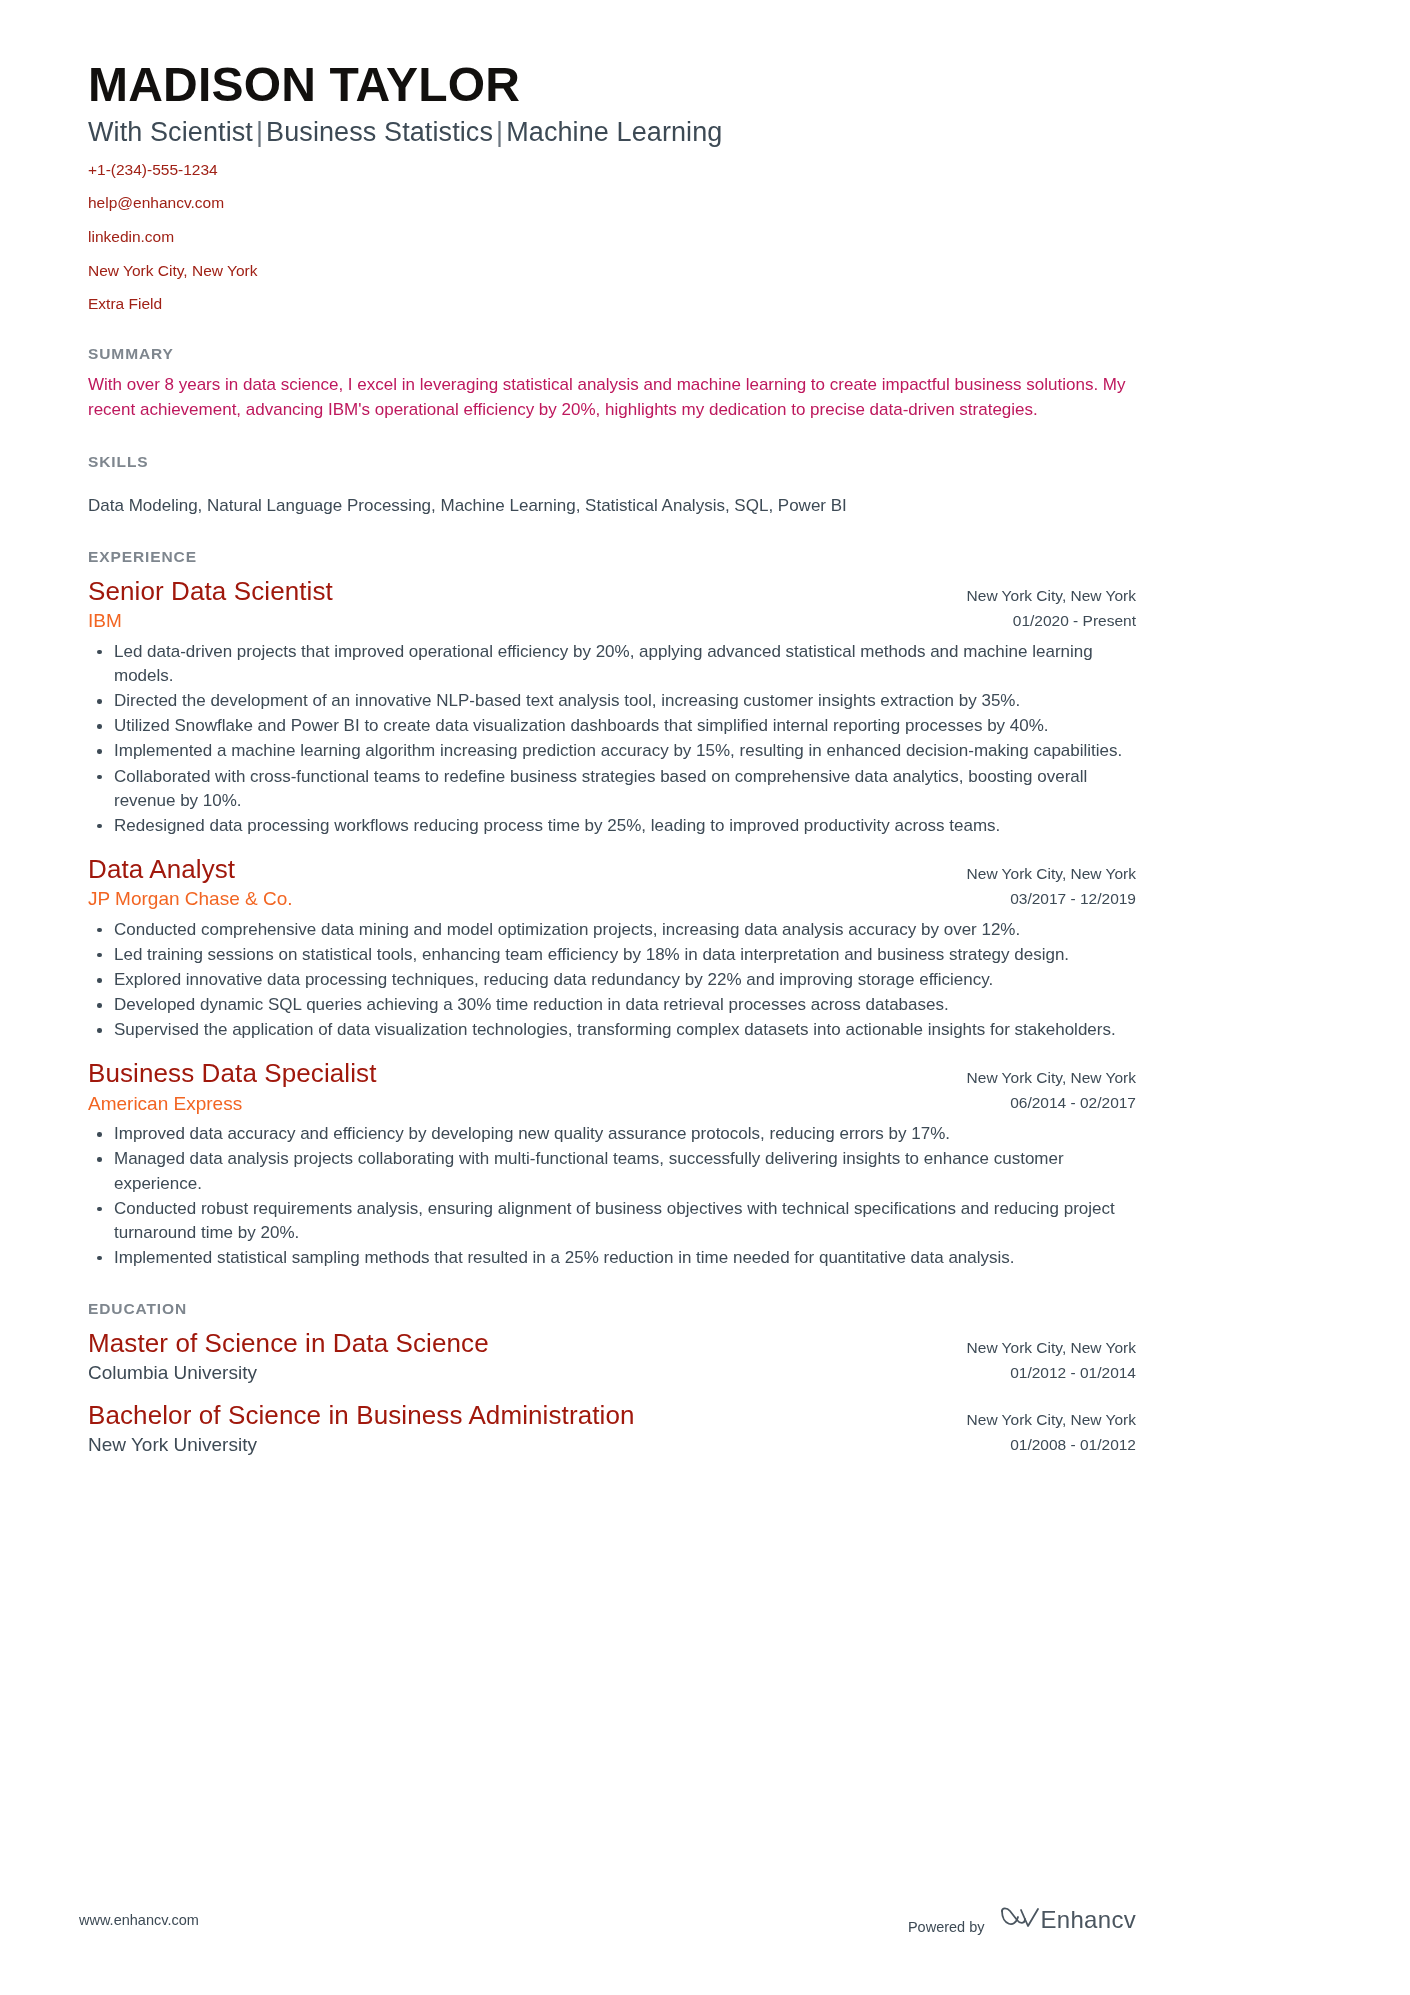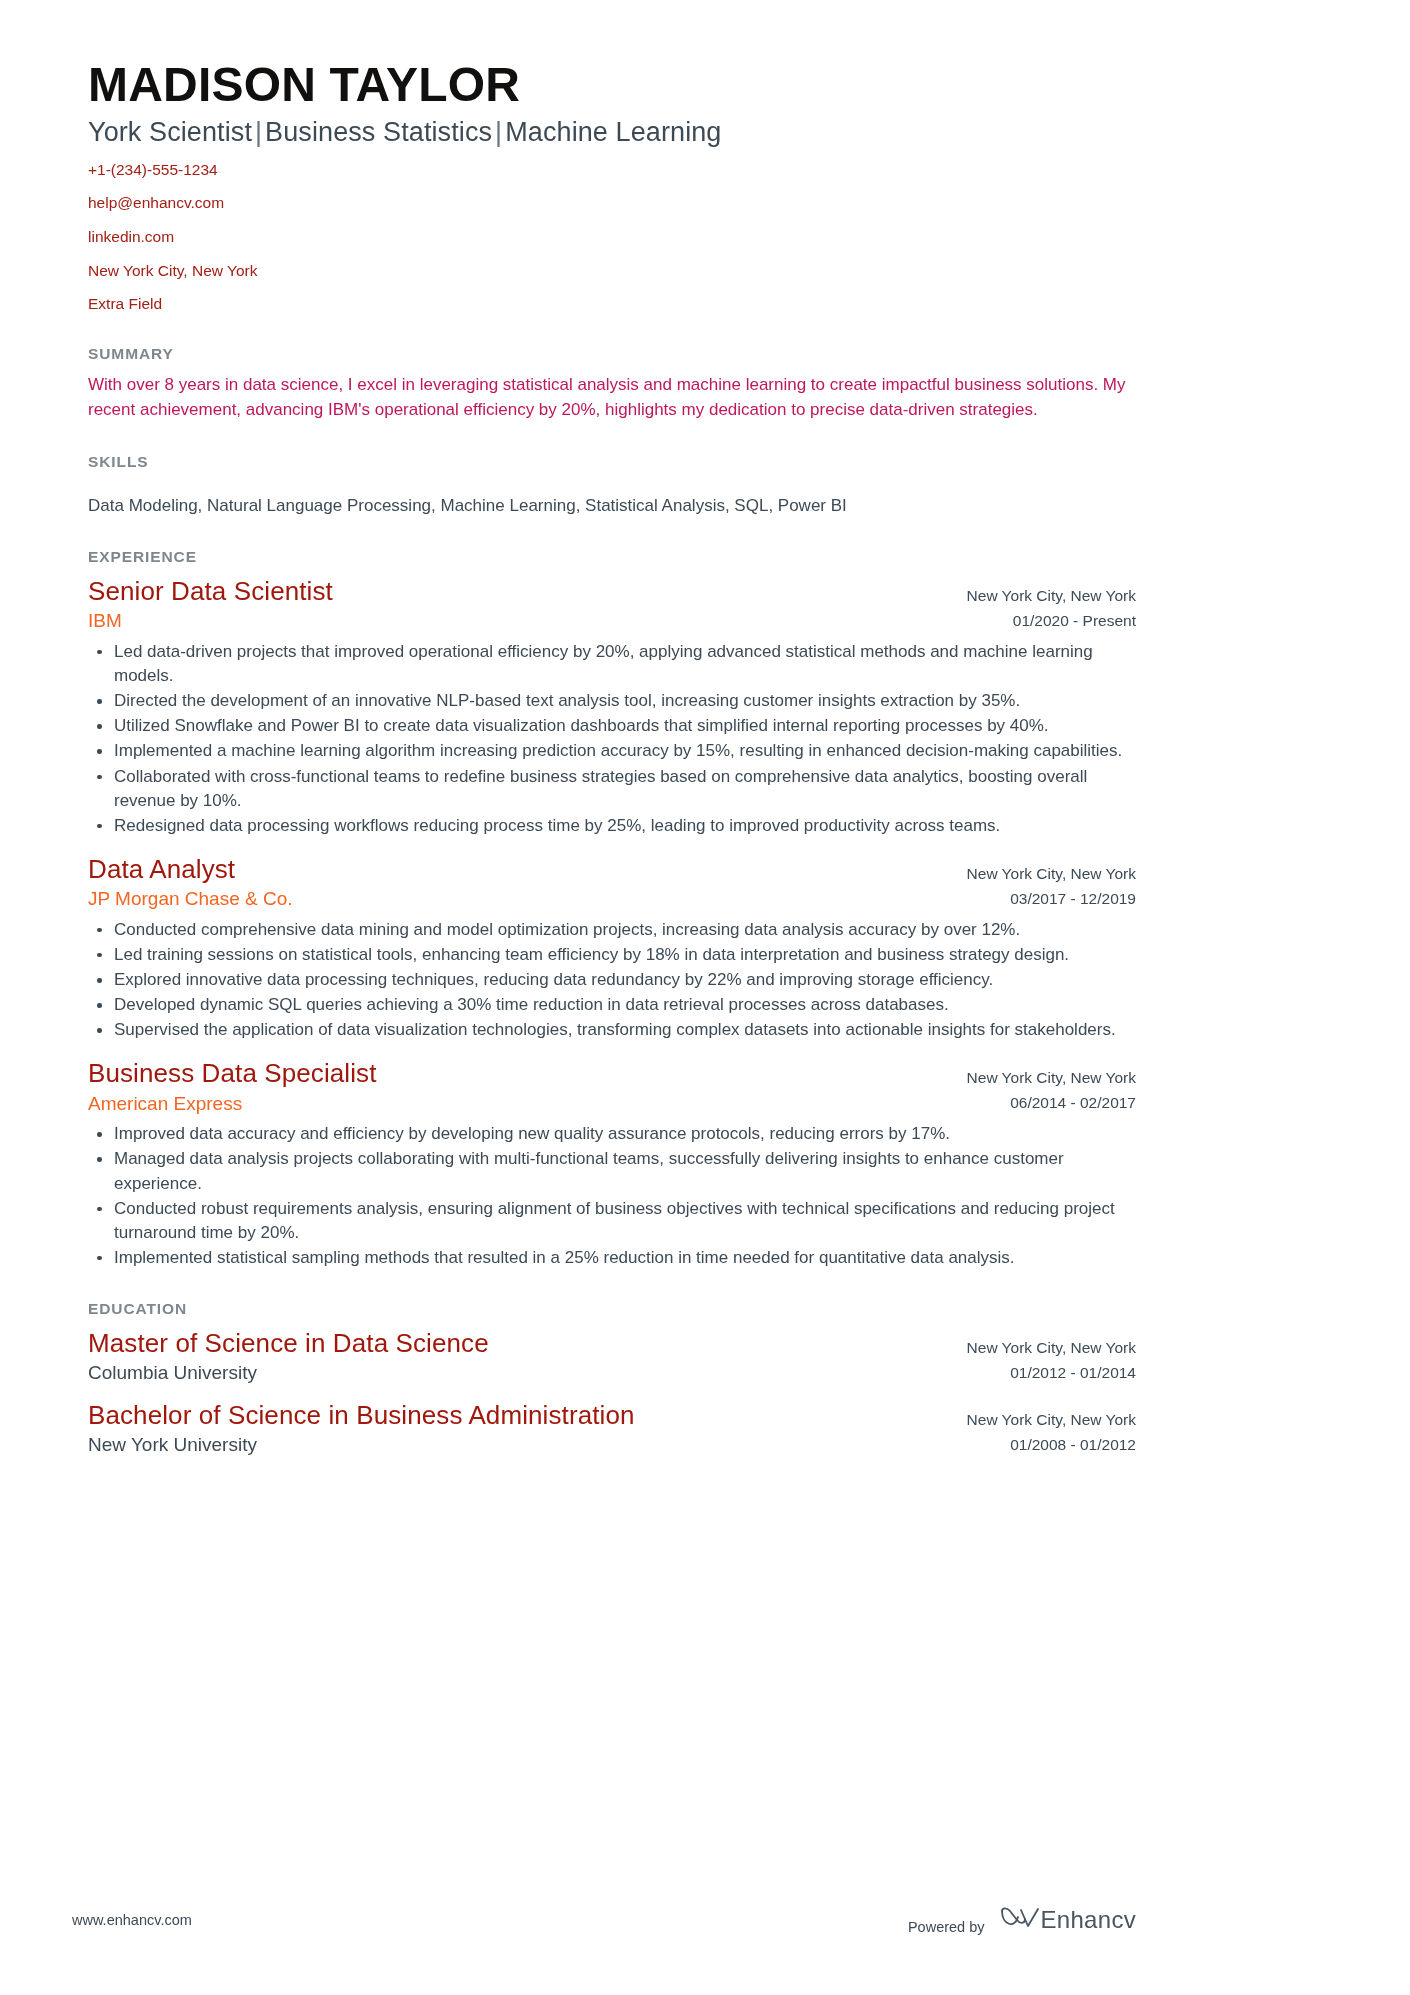--- a/index.html
+++ b/index.html
@@ -165,21 +165,21 @@
   .edu-entry {
     margin-top: 14px;
   }
   .edu-entry:first-of-type {
     margin-top: 8px;
   }
 
   
   .footer {
     position: absolute;
-    left: 72px;
+    left: 79px;
     right: 88px;
     bottom: 60px;
     display: flex;
     justify-content: space-between;
     align-items: center;
   }
   .footer-url {
     font-size: 14.5px;
     color: #3d4a55;
   }
@@ -203,21 +203,21 @@
   }
 </style>
 </head>
 <body>
 
 <div class="page">
 
   <div class="header">
     <h1 class="full-name">MADISON TAYLOR</h1>
     <div class="headline">
-      <span>York Scientist</span><span class="sep">|</span><span>Business Statistics</span><span class="sep">|</span><span>Machine Learning</span>
+      <span>With Scientist</span><span class="sep">|</span><span>Business Statistics</span><span class="sep">|</span><span>Machine Learning</span>
     </div>
     <div class="contact-row">
       <span class="contact-item">+1-(234)-555-1234</span>
       <span class="contact-item">help@enhancv.com</span>
       <span class="contact-item">linkedin.com</span>
       <span class="contact-item">New York City, New York</span>
       <span class="contact-item">Extra Field</span>
     </div>
   </div>
 

